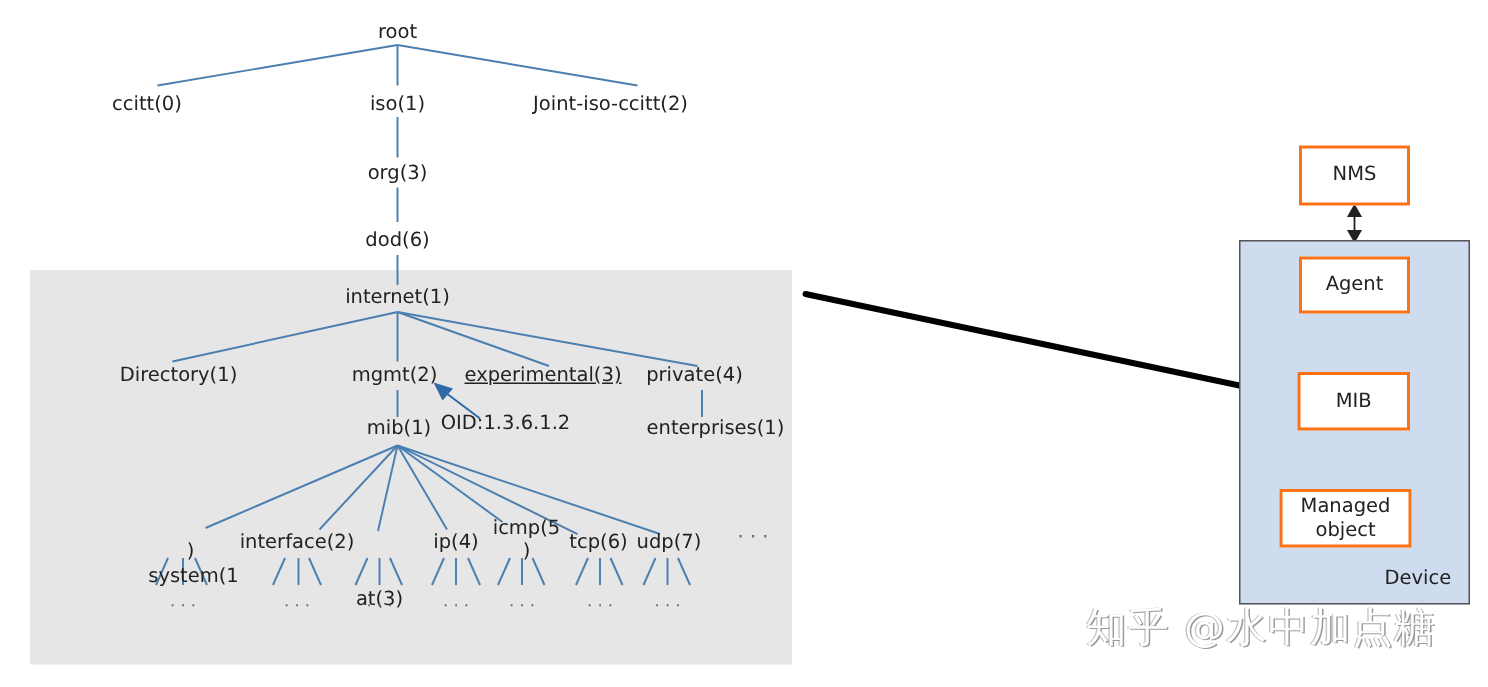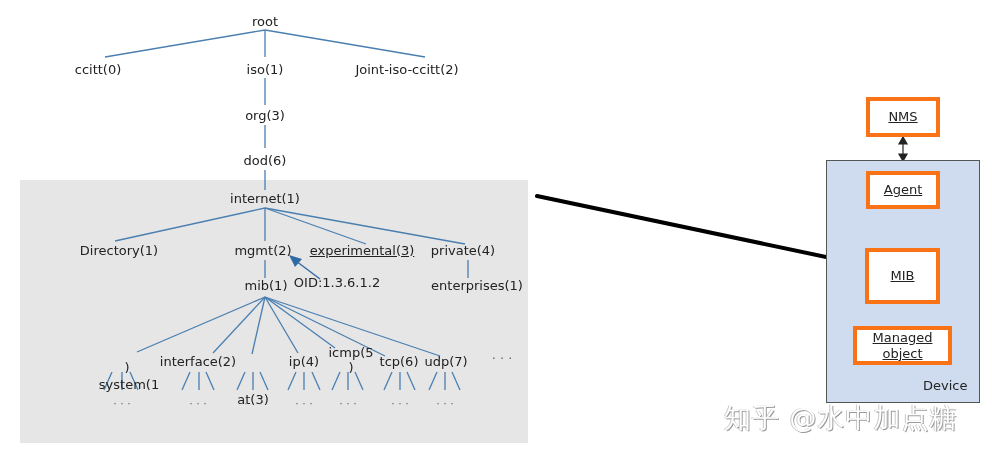--- a/index.html
+++ b/index.html
@@ -1,23 +1,23 @@
 <!DOCTYPE html>
 <html><head>
 <meta charset="utf-8">
 <style>
   html, body { margin:0; padding:0; background:#ffffff; }
   body { width:992px; height:458px; position:relative; overflow:hidden;
          font-family:"DejaVu Sans", sans-serif; color:#222; }
   .panel { position:absolute; left:20px; top:180px; width:508px; height:263px; background:#e6e6e6; }
   svg.lines { position:absolute; left:0; top:0; width:992px; height:458px; }
   .lbl { position:absolute; font-size:13px; white-space:nowrap; transform:translateX(-50%); line-height:16px; color:#222; }
-  .box { position:absolute; background:#ffffff; border:4px solid #f97316; box-sizing:border-box;
+  .box { position:absolute; background:#ffffff; border:2px solid #f97316; box-sizing:border-box;
          display:flex; align-items:center; justify-content:center; text-align:right;
-         font-size:13px; line-height:16px; color:#222;text-decoration:underline; }
+         font-size:13px; line-height:16px; color:#222; }
   .device { position:absolute; left:826px; top:160px; width:154px; height:243px;
             background:#cfdcef; border:1.5px solid #555; box-sizing:border-box; }
   .device-label { position:absolute; left:923px; top:378px; font-size:13px; color:#222; }
   .watermark { position:absolute; left:724px; top:400px; font-size:27px; letter-spacing:1px;
                color:#ffffff; text-shadow:1px 1px 0 #9a9a9a, -1px 0 0 #c8c8c8; font-family:"DejaVu Sans", sans-serif; }
 </style>
 </head>
 <body>
 
 <div class="panel"></div>
@@ -127,21 +127,21 @@
 <div class="lbl" style="left:445px;top:396px;color:#666;font-size:11px;">· · ·</div>
 
 <div class="box" style="left:866px;top:97px;width:74px;height:40px;">
   <span>NMS</span>
 </div>
 <div class="device"></div>
 <div class="device-label">Device</div>
 <div class="box" style="left:866px;top:171px;width:74px;height:38px;">
   <span>Agent</span>
 </div>
-<div class="box" style="left:865px;top:248px;width:75px;height:56px;">
+<div class="box" style="left:865px;top:248px;width:75px;height:39px;">
   <span>MIB</span>
 </div>
-<div class="box" style="left:853px;top:326px;width:99px;height:39px;flex-direction:column;">
+<div class="box" style="left:853px;top:326px;width:88px;height:39px;flex-direction:column;">
   <span>Managed</span>
   <span>object</span>
 </div>
 
 <div class="watermark">知乎 @水中加点糖</div>
 
 </body></html>

